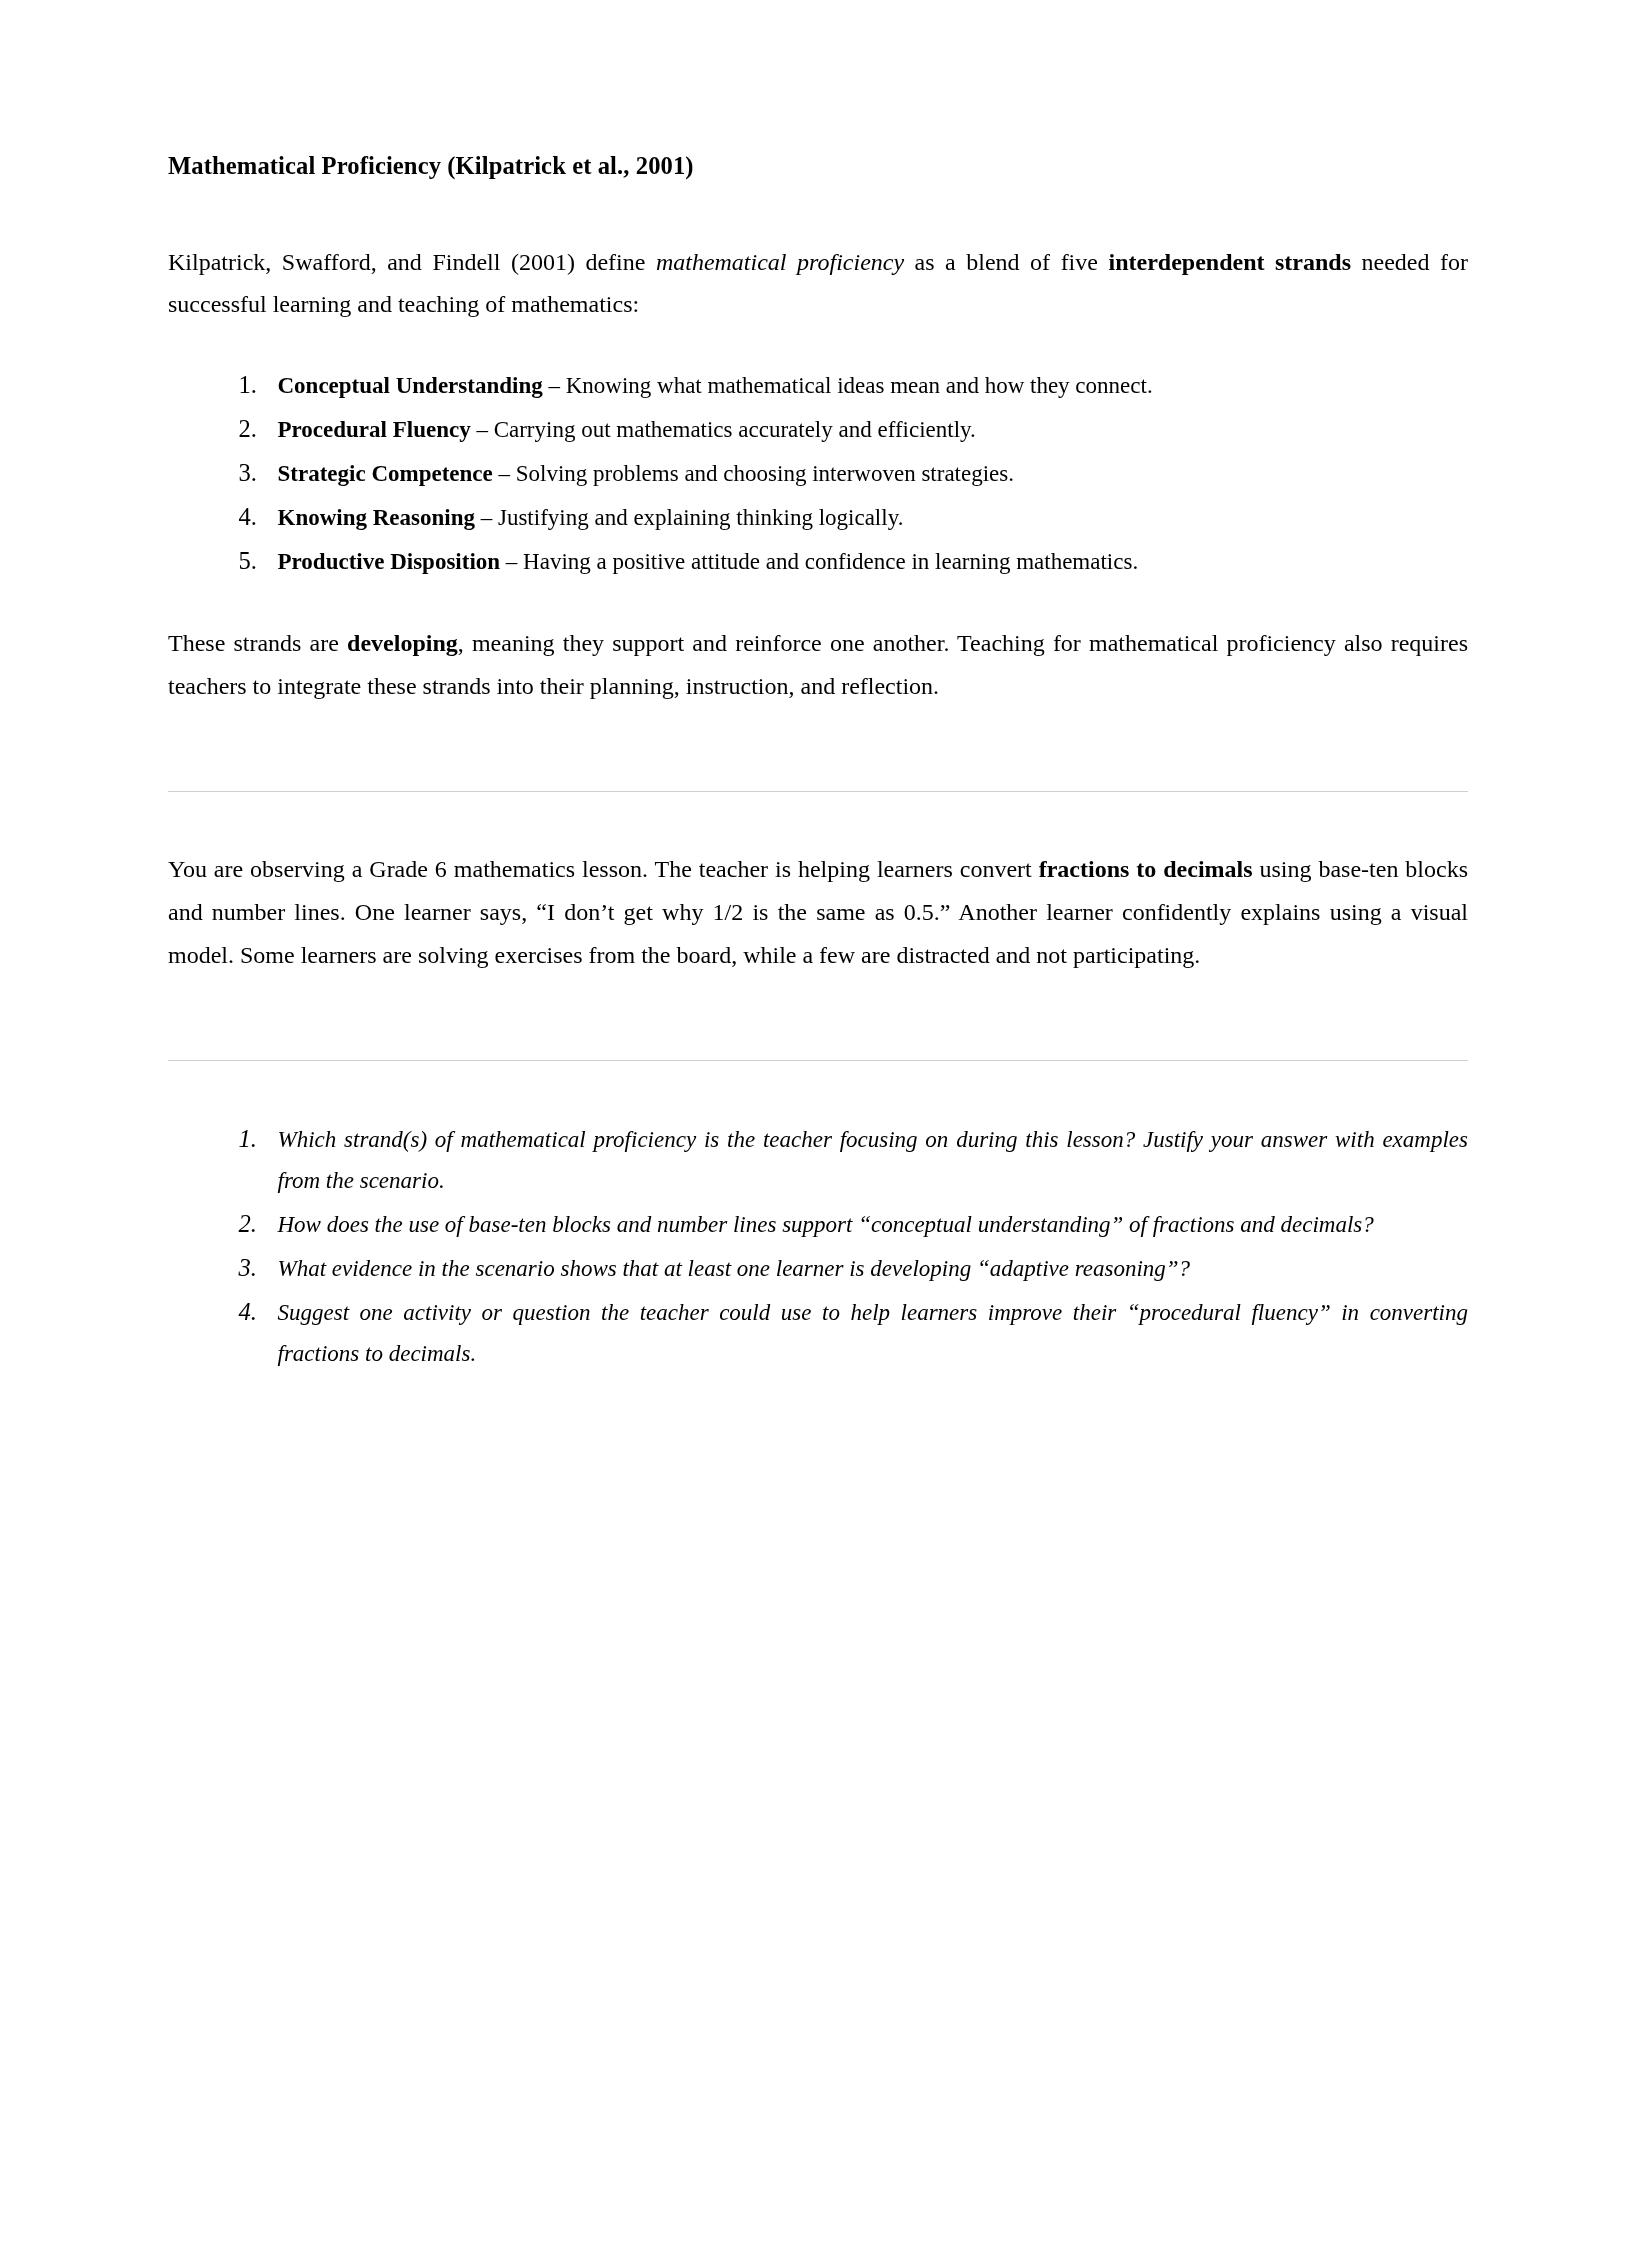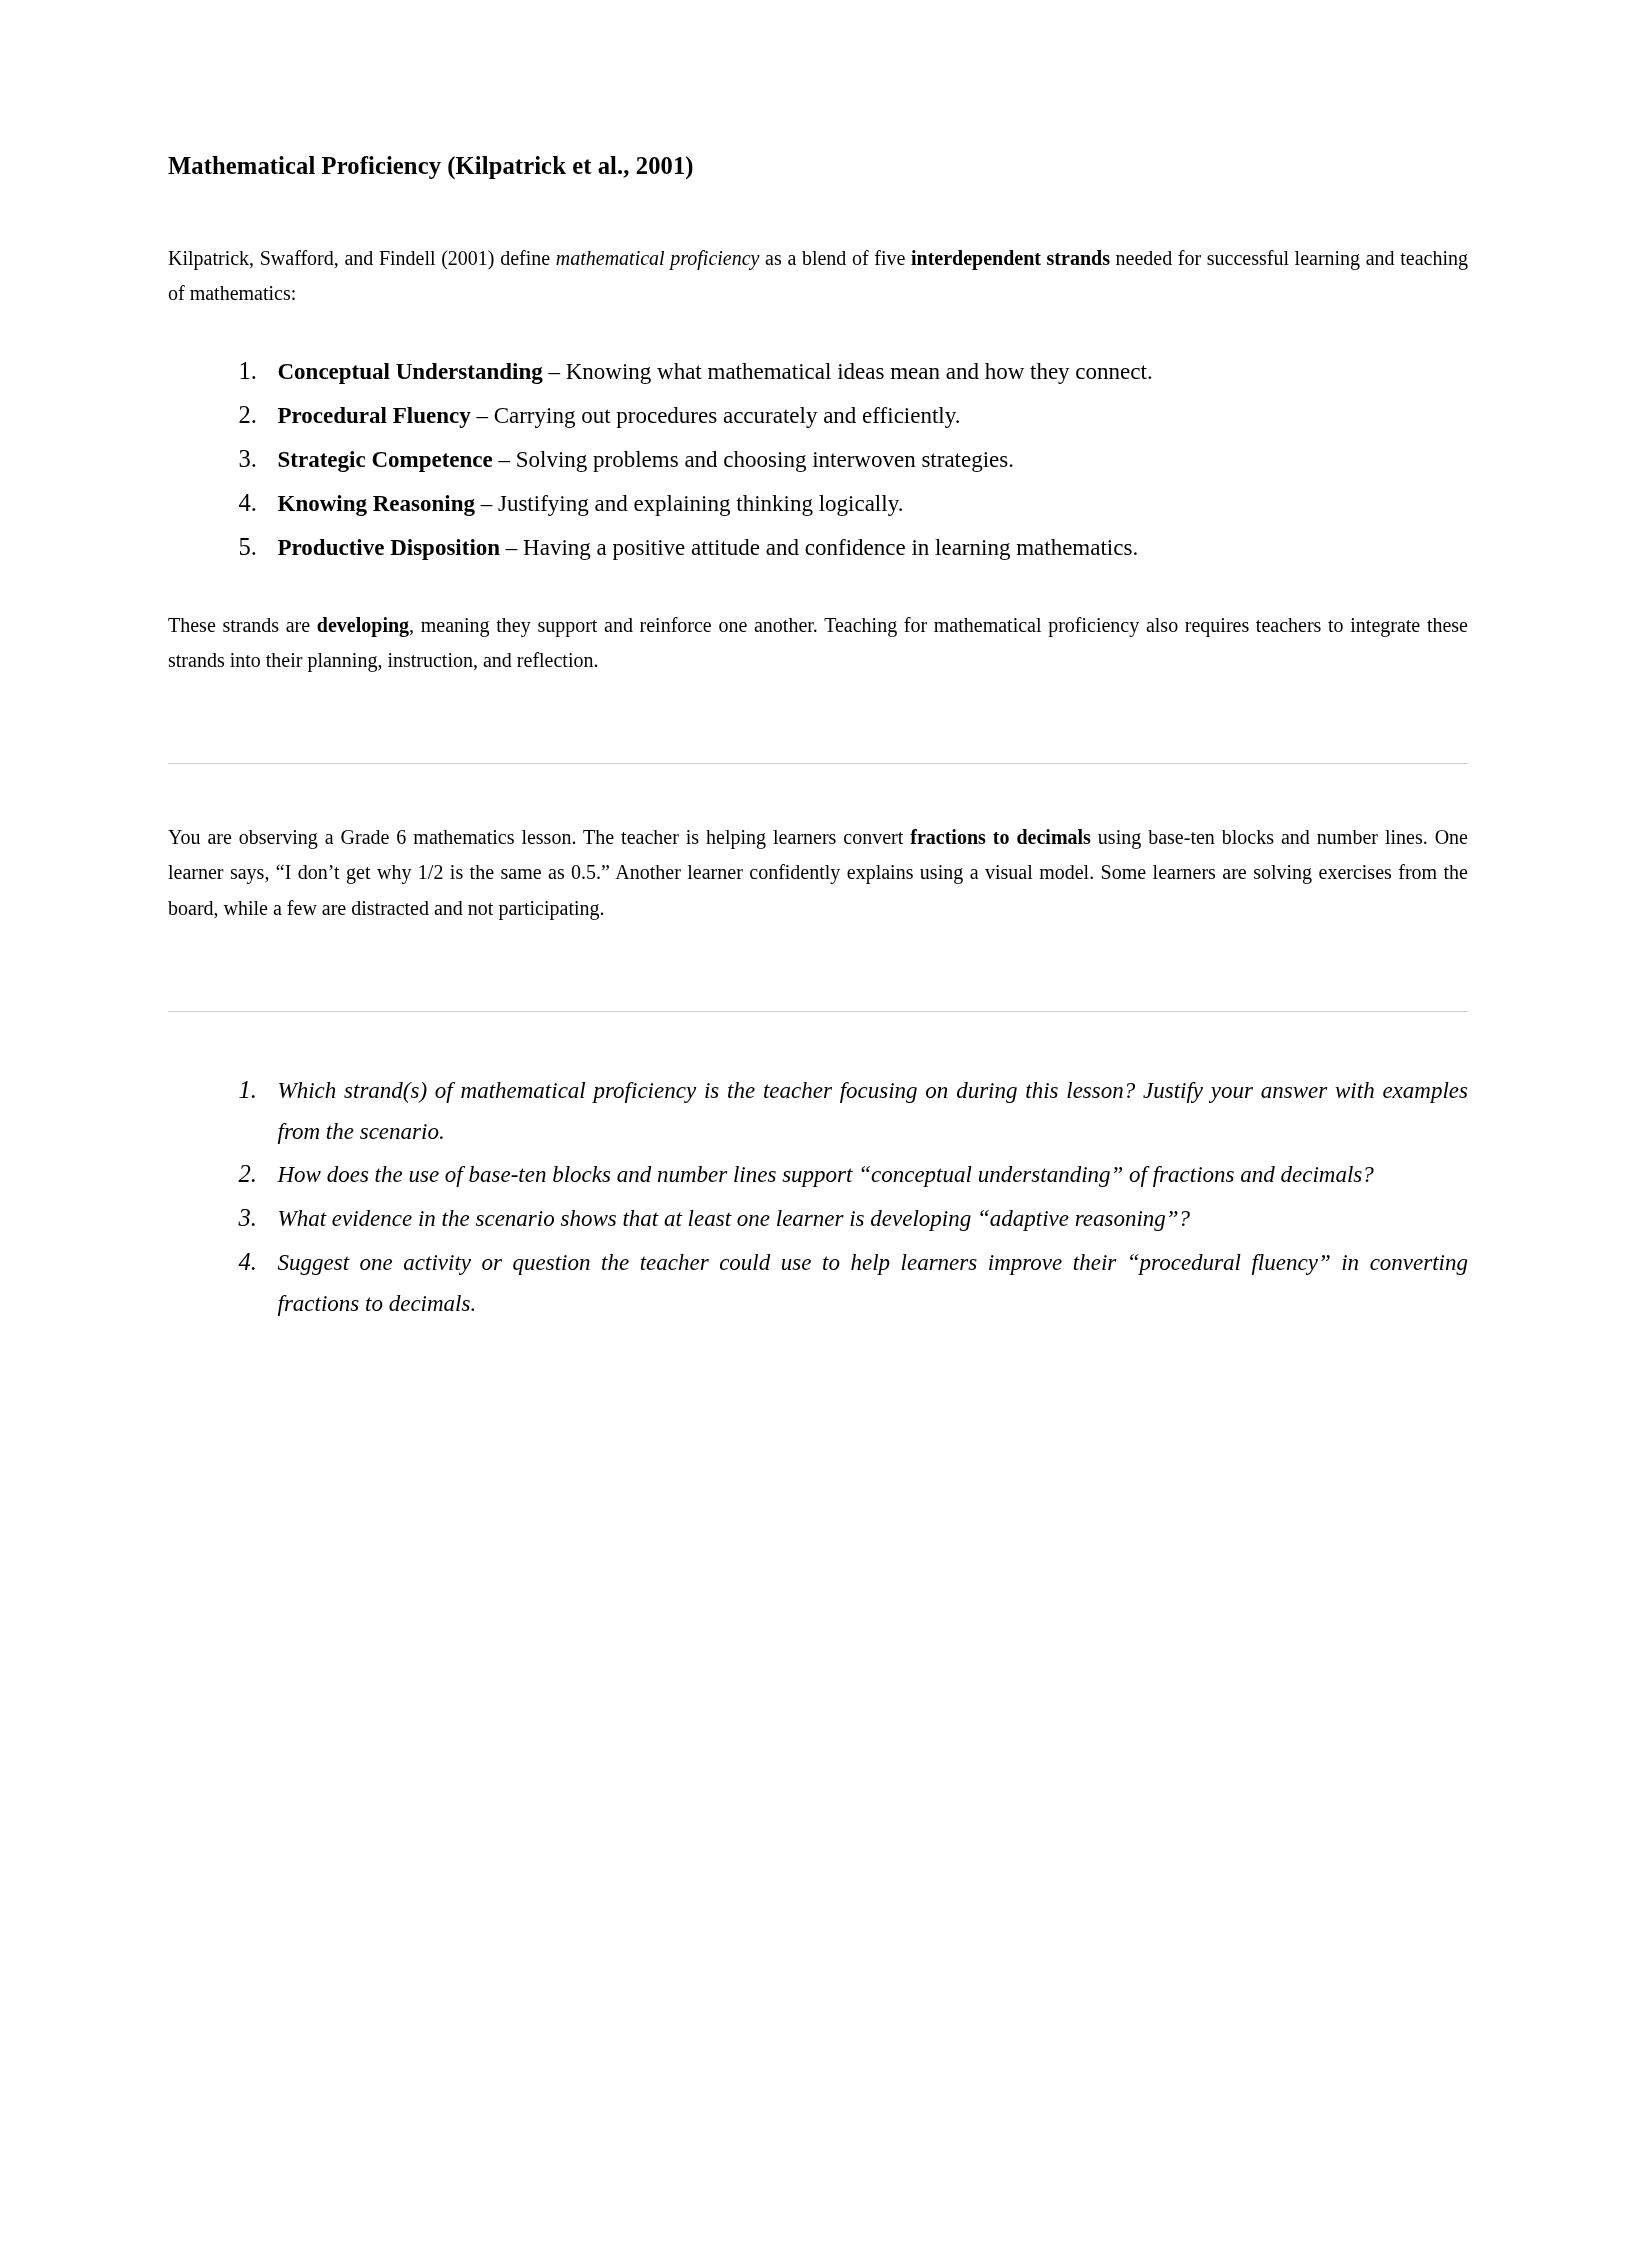--- a/index.html
+++ b/index.html
@@ -29,21 +29,21 @@
   }
   .doc-title {
     font-size: 24.6px;
     font-weight: bold;
     line-height: 1.25;
     margin: 0;
     padding-top: 151px;
     letter-spacing: 0.1px;
   }
   p.body-par {
-    font-size: 20px;
+    font-size: 24px;
     line-height: 1.78;
     text-align: justify;
     text-justify: inter-word;
     margin: 0;
     padding: 0;
   }
   .gap-after-title { height: 59px; }
   .gap-before-rule { height: 84px; }
   .gap-after-rule { height: 56px; }
   .gap-list-before { height: 37px; }
@@ -88,21 +88,21 @@
     <h1 class="doc-title">Mathematical Proficiency (Kilpatrick et al., 2001)</h1>
 
     <div class="gap-after-title"></div>
 
     <p class="body-par"><span>Kilpatrick, Swafford, and Findell (2001) define </span><i>mathematical proficiency</i><span> as a blend of five </span><b>interdependent strands</b><span> needed for successful learning and teaching of mathematics:</span></p>
 
     <div class="gap-list-before"></div>
 
     <ol class="num-list strand-list">
       <li><b>Conceptual Understanding</b><span> – </span><span>Knowing what mathematical ideas mean and how they connect.</span></li>
-      <li><b>Procedural Fluency</b><span> – </span><span>Carrying out procedures accurately and efficiently.</span></li>
+      <li><b>Procedural Fluency</b><span> – </span><span>Carrying out mathematics accurately and efficiently.</span></li>
       <li><b>Strategic Competence</b><span> – </span><span>Solving problems and choosing interwoven strategies.</span></li>
       <li><b>Knowing Reasoning</b><span> – </span><span>Justifying and explaining thinking logically.</span></li>
       <li><b>Productive Disposition</b><span> – </span><span>Having a positive attitude and confidence in learning mathematics.</span></li>
     </ol>
 
     <div class="gap-list-after"></div>
 
     <p class="body-par"><span>These strands are </span><b>developing</b><span>, meaning they support and reinforce one another. Teaching for mathematical proficiency also requires teachers to integrate these strands into their planning, instruction, and reflection.</span></p>
 
     <div class="gap-before-rule"></div>

